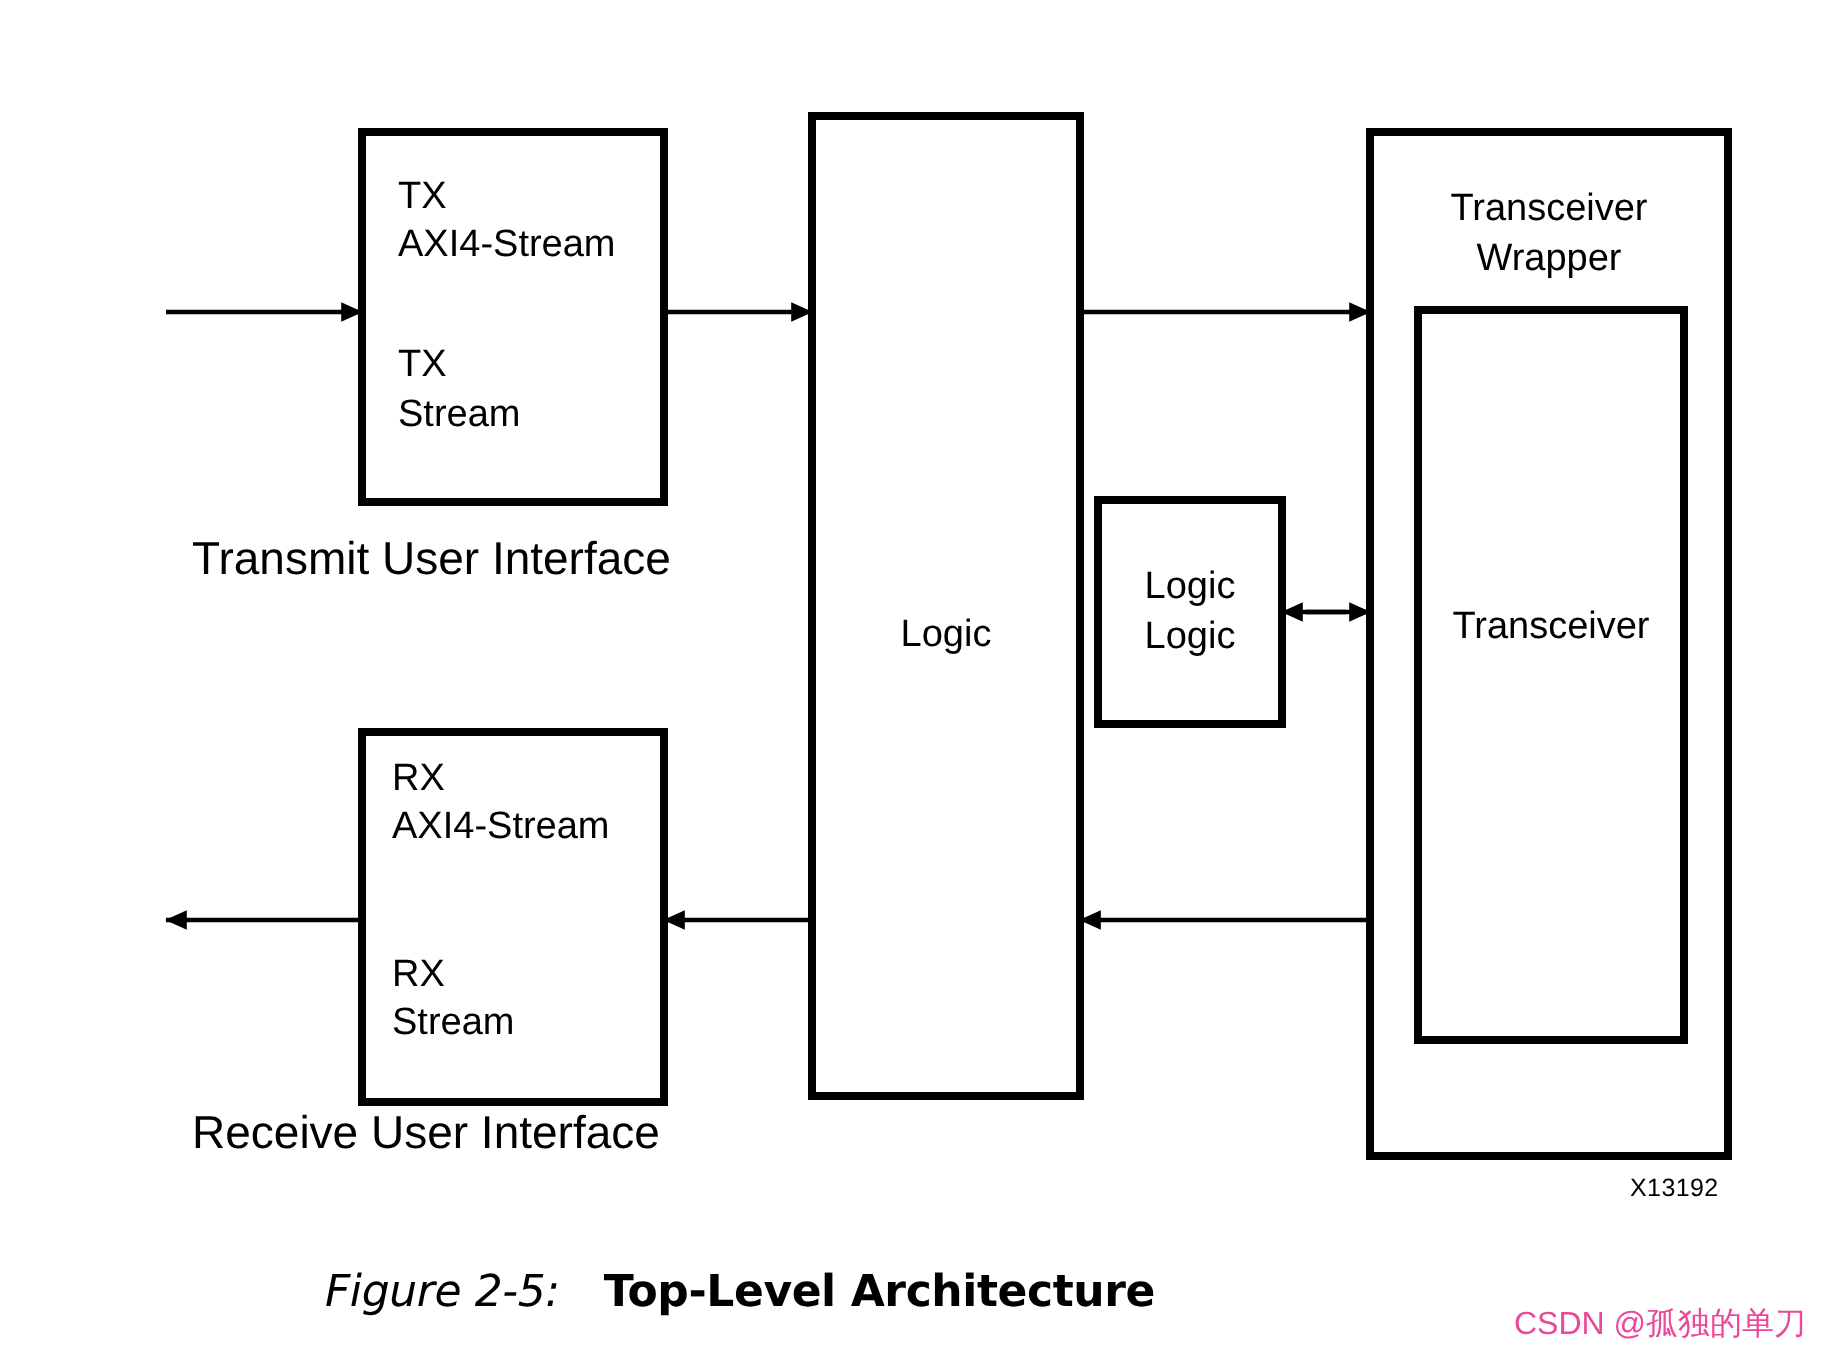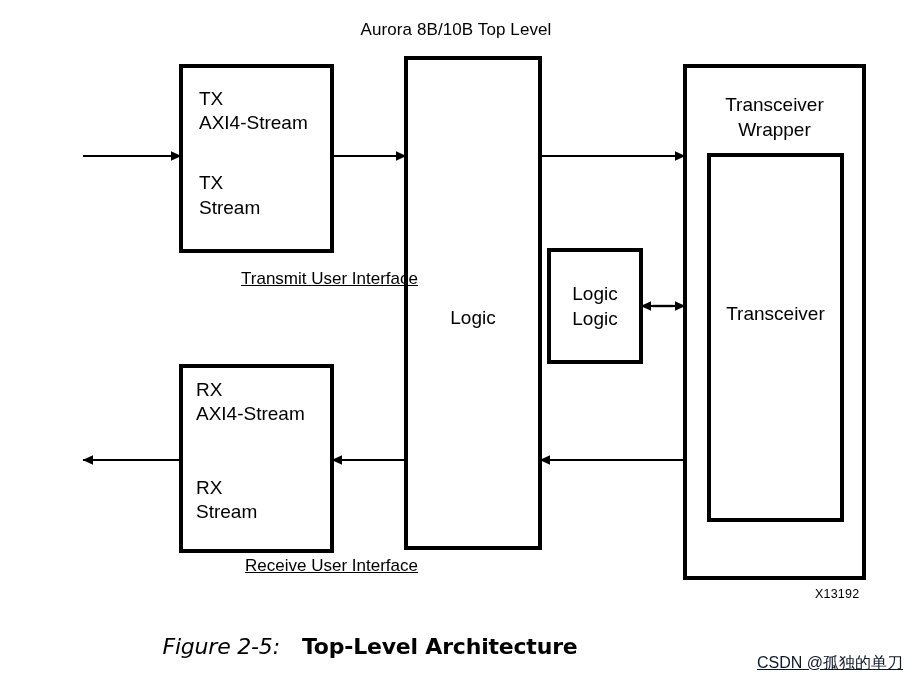--- a/index.html
+++ b/index.html
@@ -51,25 +51,24 @@
     font-size: 19px;
     line-height: 25px;
     white-space: pre;
   }
   .box-label.centered {
     text-align: center;
   }
 
   .caption-under {
     position: absolute;
-    font-size: 17px;
+    font-size: 23px;
     line-height: 22px;
-    text-align: right;
+    text-align: left;
     white-space: pre;
-    text-decoration: underline;
   }
 
   
   .figure-id {
     position: absolute;
     font-size: 12.5px;
     line-height: 16px;
     letter-spacing: 0.2px;
   }
 
@@ -101,31 +100,29 @@
     letter-spacing: -0.2px;
   }
 
   
   .watermark {
     position: absolute;
     right: 9px;
     top: 653px;
     font-size: 16px;
     line-height: 20px;
-    color: #0f172a;
+    color: #ec4899;
     white-space: pre;
-    text-decoration: underline;
   }
 </style>
 </head>
 <body>
 
 <div id="figure-root">
 
-  <div class="diagram-title">Aurora 8B/10B Top Level</div>
 
   <svg id="diagram-canvas" viewBox="0 0 912 683" xmlns="http://www.w3.org/2000/svg">
     <defs>
       <marker id="arrowR" markerWidth="11" markerHeight="11" refX="10.4" refY="5.5" orient="auto" markerUnits="userSpaceOnUse">
         <path d="M0,0.6 L10.8,5.5 L0,10.4 Z" fill="#000000"></path>
       </marker>
       <marker id="arrowL" markerWidth="11" markerHeight="11" refX="10.4" refY="5.5" orient="auto" markerUnits="userSpaceOnUse">
         <path d="M0,0.6 L10.8,5.5 L0,10.4 Z" fill="#000000"></path>
       </marker>
     </defs>

